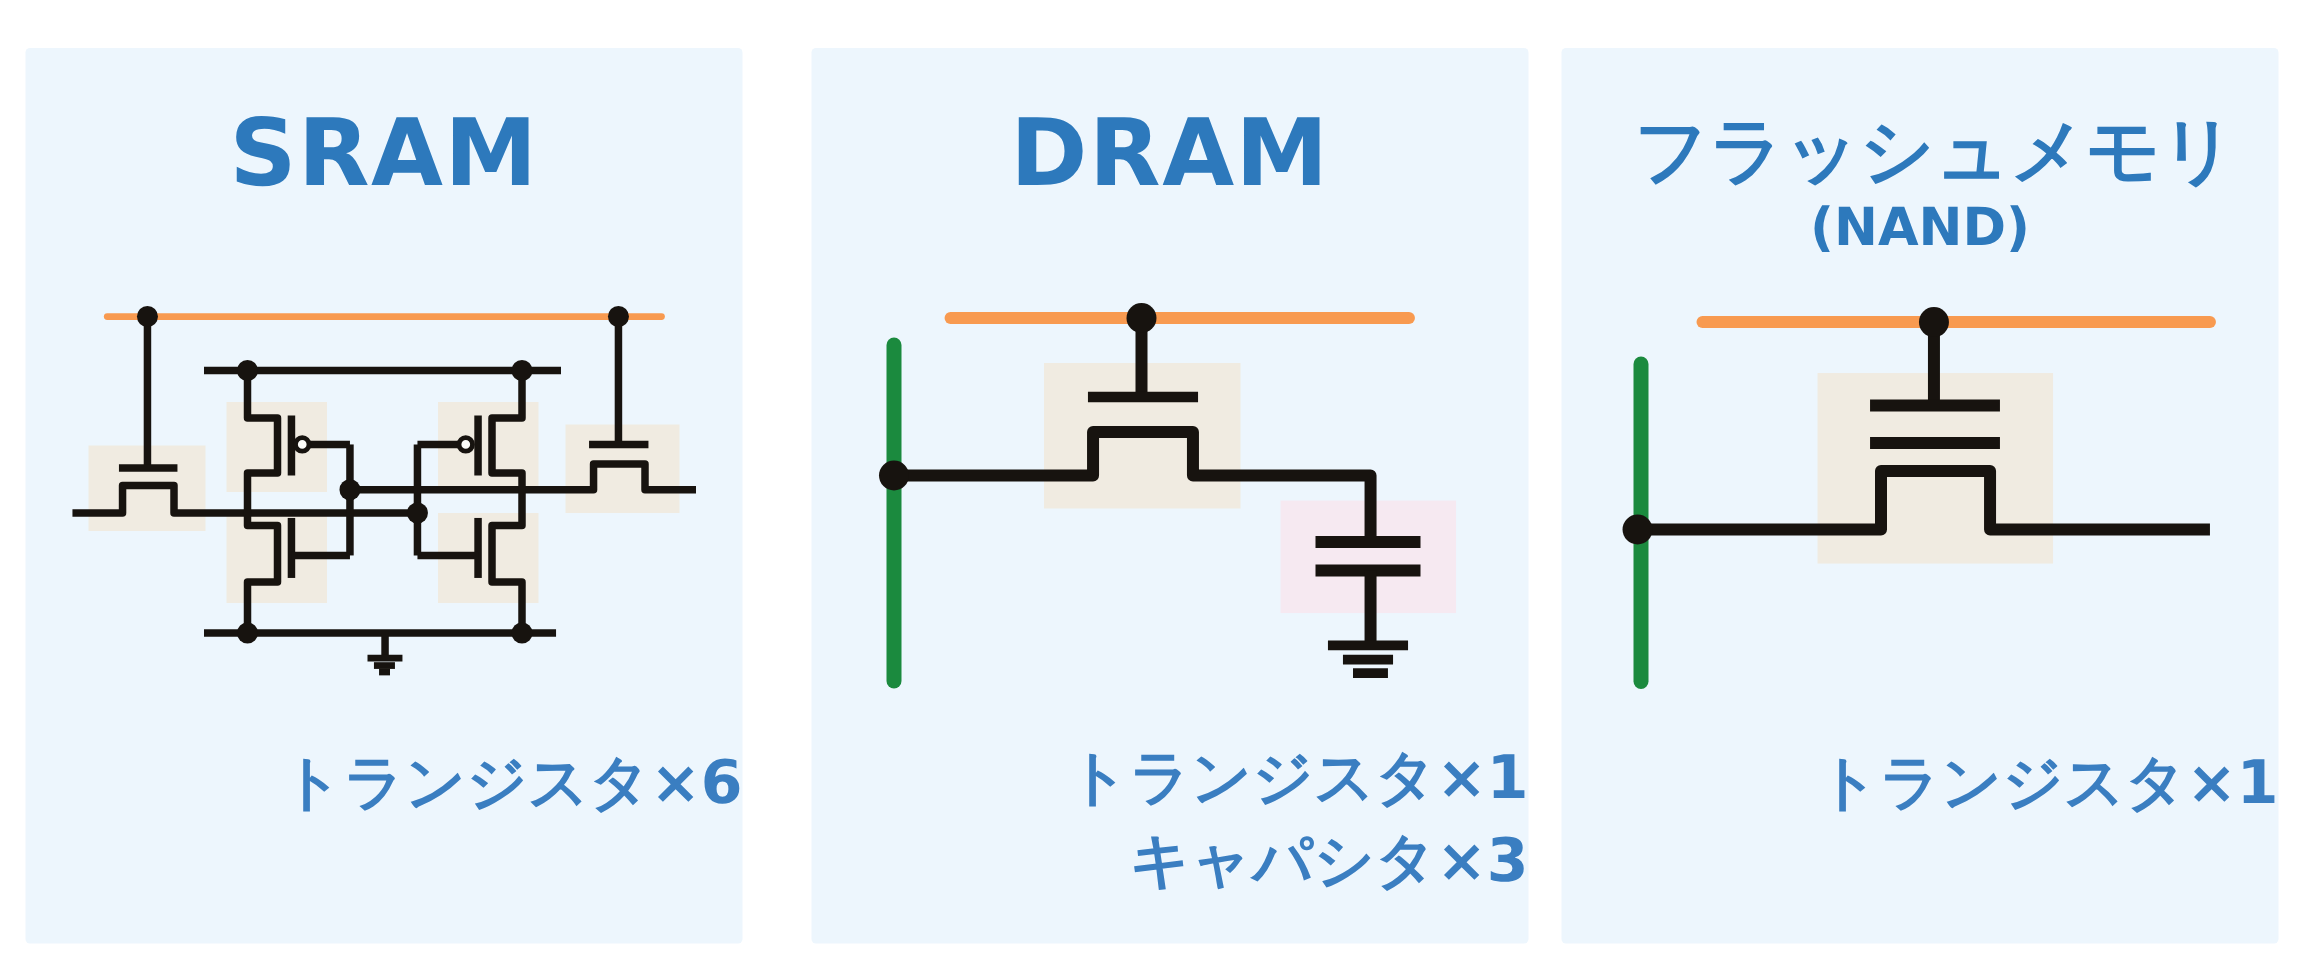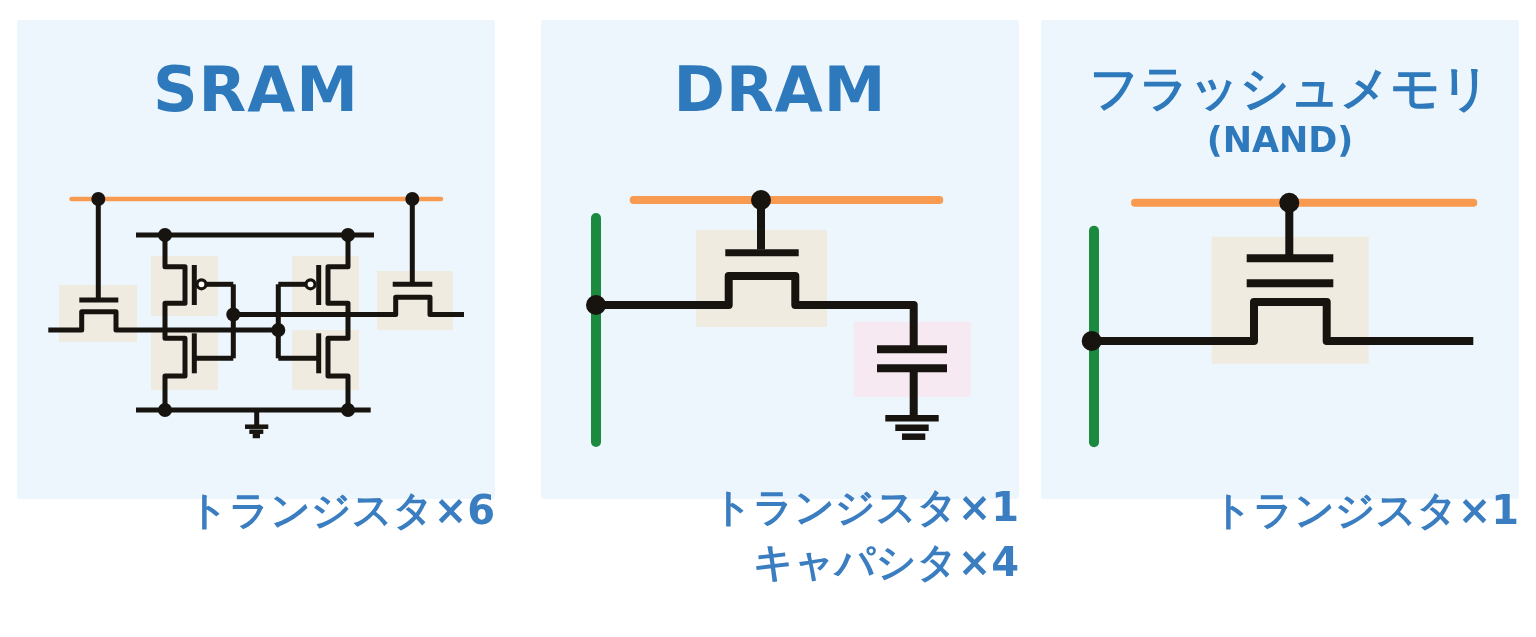--- a/index.html
+++ b/index.html
@@ -2,21 +2,21 @@
 <html><head>
 <meta charset="utf-8">
 <style>
   html,body{margin:0;padding:0;}
   body{
     width:1536px;height:637px;background:#ffffff;
     font-family:"DejaVu Sans","Liberation Sans",sans-serif;
     position:relative;overflow:hidden;
   }
   .panel{
-    position:absolute;top:20px;width:478px;height:479px;
+    position:absolute;top:32px;width:478px;height:597px;
     background:#edf6fd;border-radius:3px;
   }
   .panel--sram{left:17px;}
   .panel--dram{left:529px;margin-left:12px;}
   .panel--flash{left:1041px;}
   .title{
     position:absolute;top:39px;left:0;right:0;margin:0;
     text-align:center;font-size:62px;font-weight:700;line-height:1;
     color:#2d79bc;letter-spacing:1px;
   }
@@ -124,21 +124,21 @@
     <path class="ck" stroke-width="6.5" d="M344.3 398.3 H397.7"></path>
     <path class="ck" stroke-width="6.5" d="M354.3 407.7 H387.7"></path>
     <path class="ck" stroke-width="6.5" d="M361 416.7 H384.3"></path>
 
     <circle class="dot" cx="220" cy="180" r="10"></circle>
     <circle class="dot" cx="55" cy="285" r="10"></circle>
   </svg>
 
   <div class="caption">
     <div>トランジスタ×1</div>
-    <div>キャパシタ×4</div>
+    <div>キャパシタ×3</div>
   </div>
 </section>
 
 <section class="panel panel--flash">
   <h2 class="title">フラッシュメモリ</h2>
   <div class="subtitle">(NAND)</div>
 
   <svg class="circuit" viewBox="0 0 478 597">
     <rect class="hl" x="170.7" y="216.7" width="157" height="127"></rect>
 

